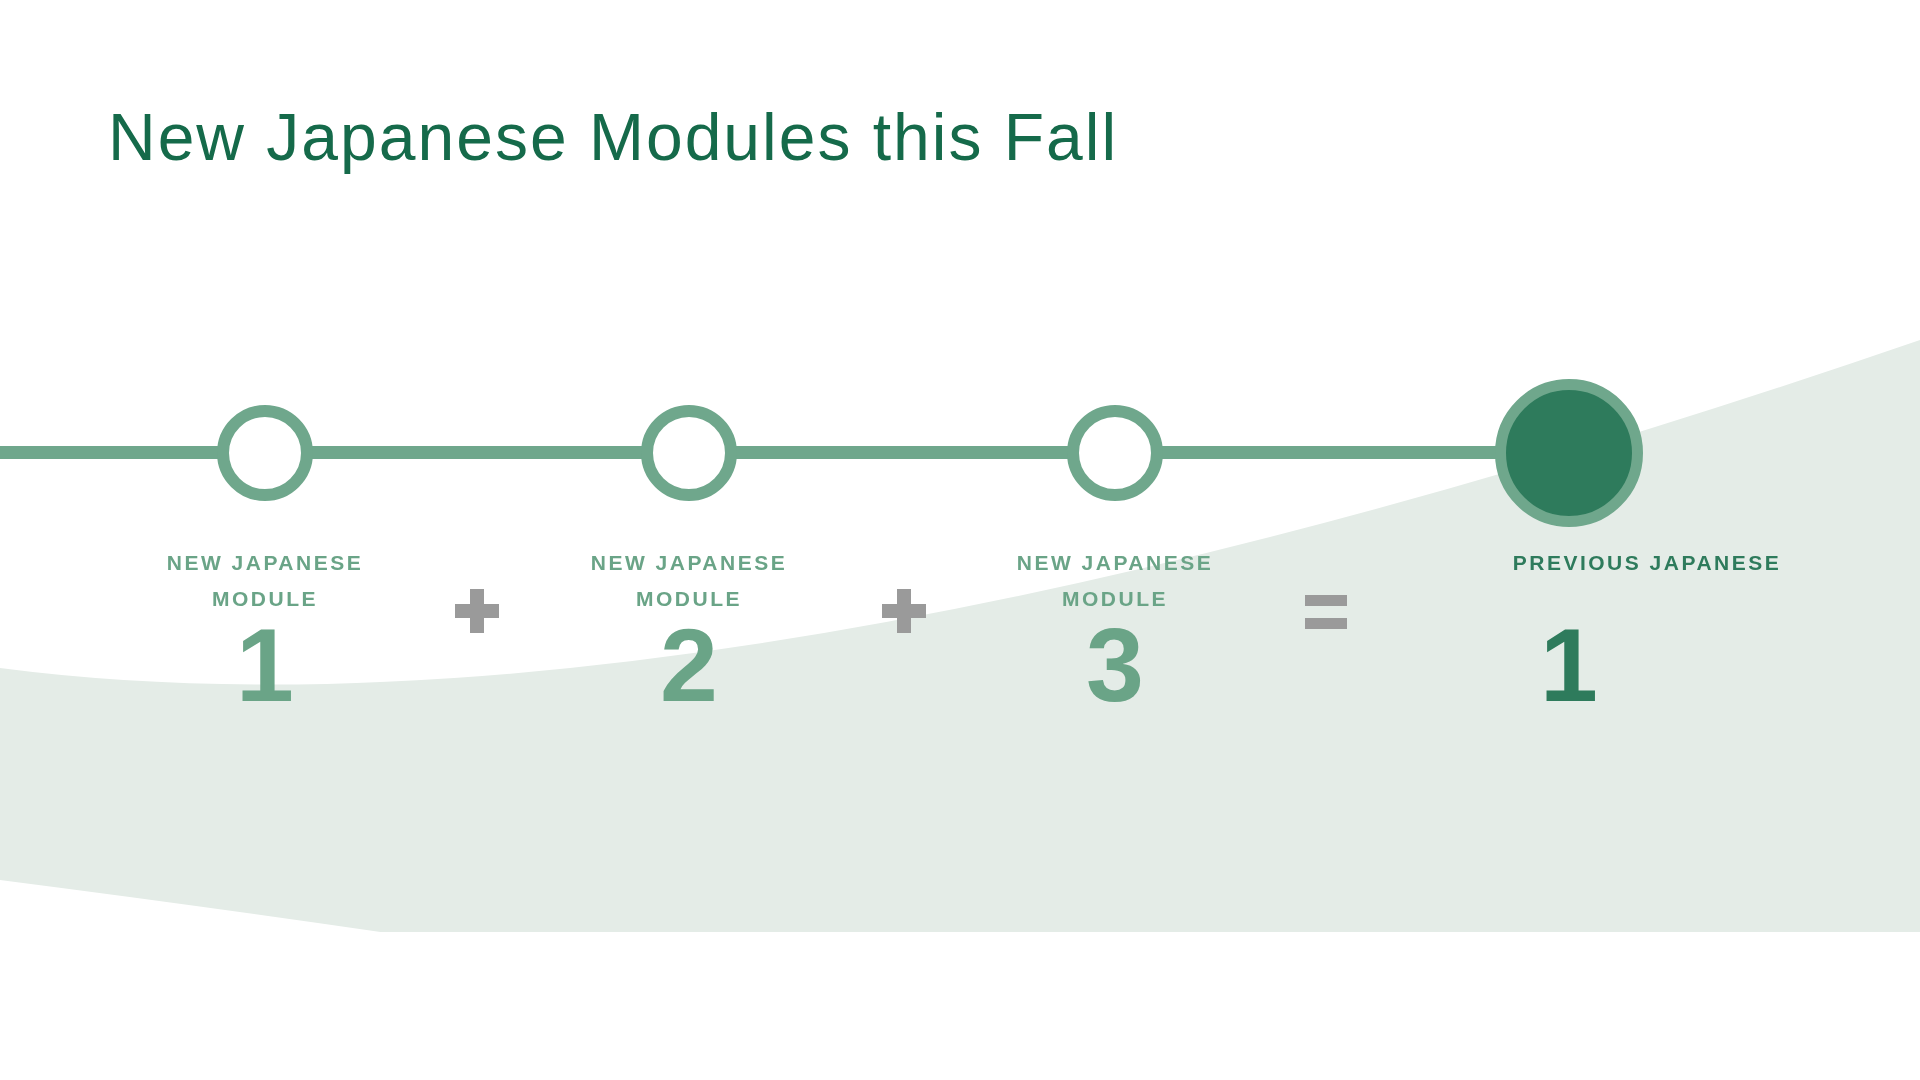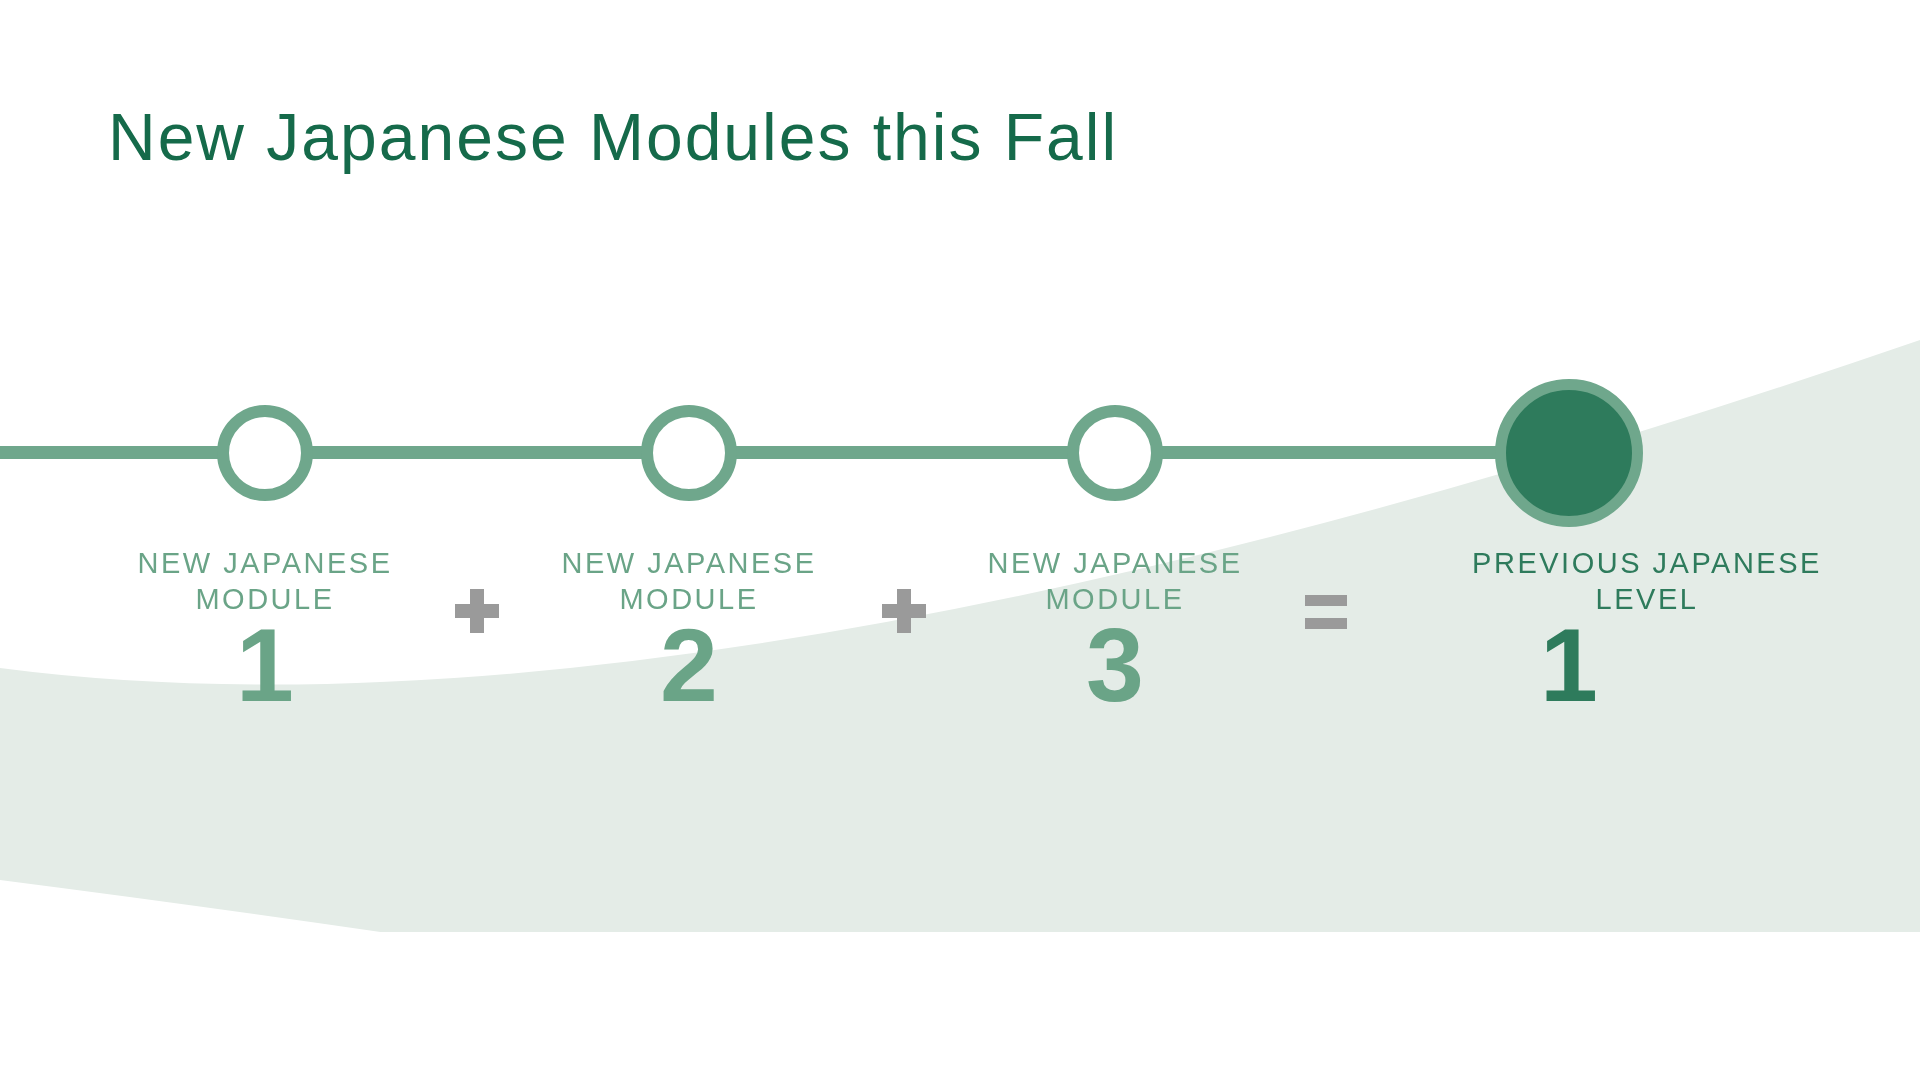--- a/index.html
+++ b/index.html
@@ -69,22 +69,22 @@
     left: 1495px;
     border: 11px solid var(--sage, #6FA78C);
     background: var(--dark-green, #2E7B5C);
   }
   
   .node-label {
     position: absolute;
     top: 545px;
     width: 400px;
     text-align: center;
-    font-size: 29px;
-    font-weight: normal;
+    font-size: 21px;
+    font-weight: bold;
     letter-spacing: 2.5px;
     line-height: 36px;
     color: var(--sage-text, #6AA487);
     z-index: 2;
   }
   .node-label.l1 { left: 65px; }
   .node-label.l2 { left: 489px; }
   .node-label.l3 { left: 915px; }
   .node-label.l4 { left: 1447px; color: var(--dark-green, #2E7B5C); }
   
@@ -188,17 +188,16 @@
   <div class="node-label l3">
     <div>NEW JAPANESE</div>
     <div>MODULE</div>
   </div>
   <div class="node-number n3">3</div>
 
   <div class="equals-op" aria-label="="></div>
 
   <div class="node-label l4">
     <div>PREVIOUS JAPANESE</div>
-    <div>LEVEL</div>
   </div>
   <div class="node-number n4">1</div>
 
 </div>
 
 </body></html>

